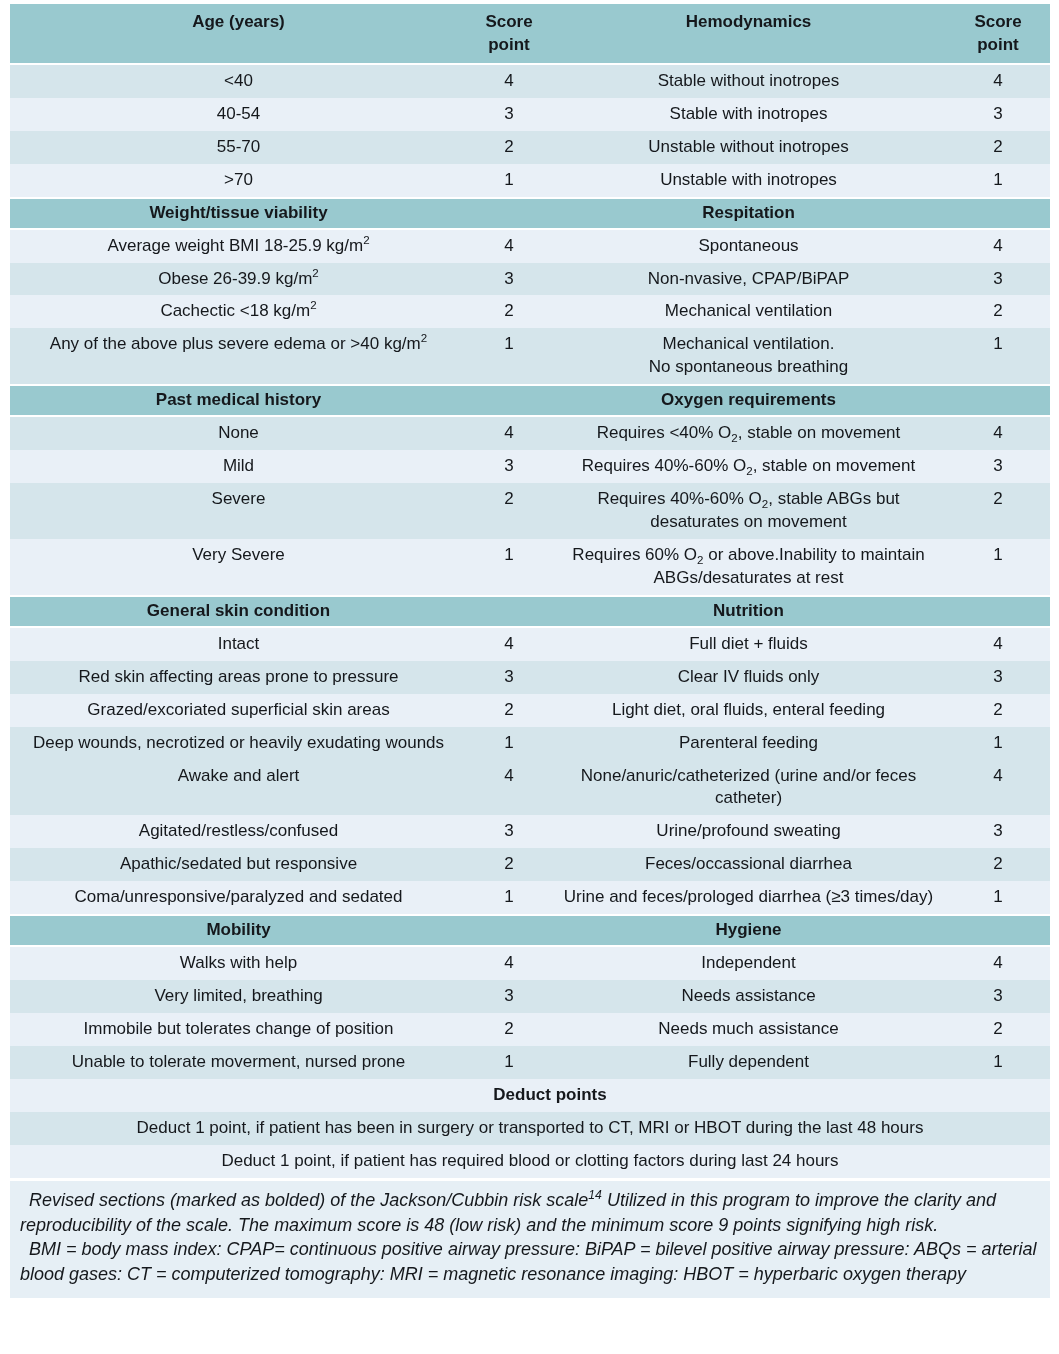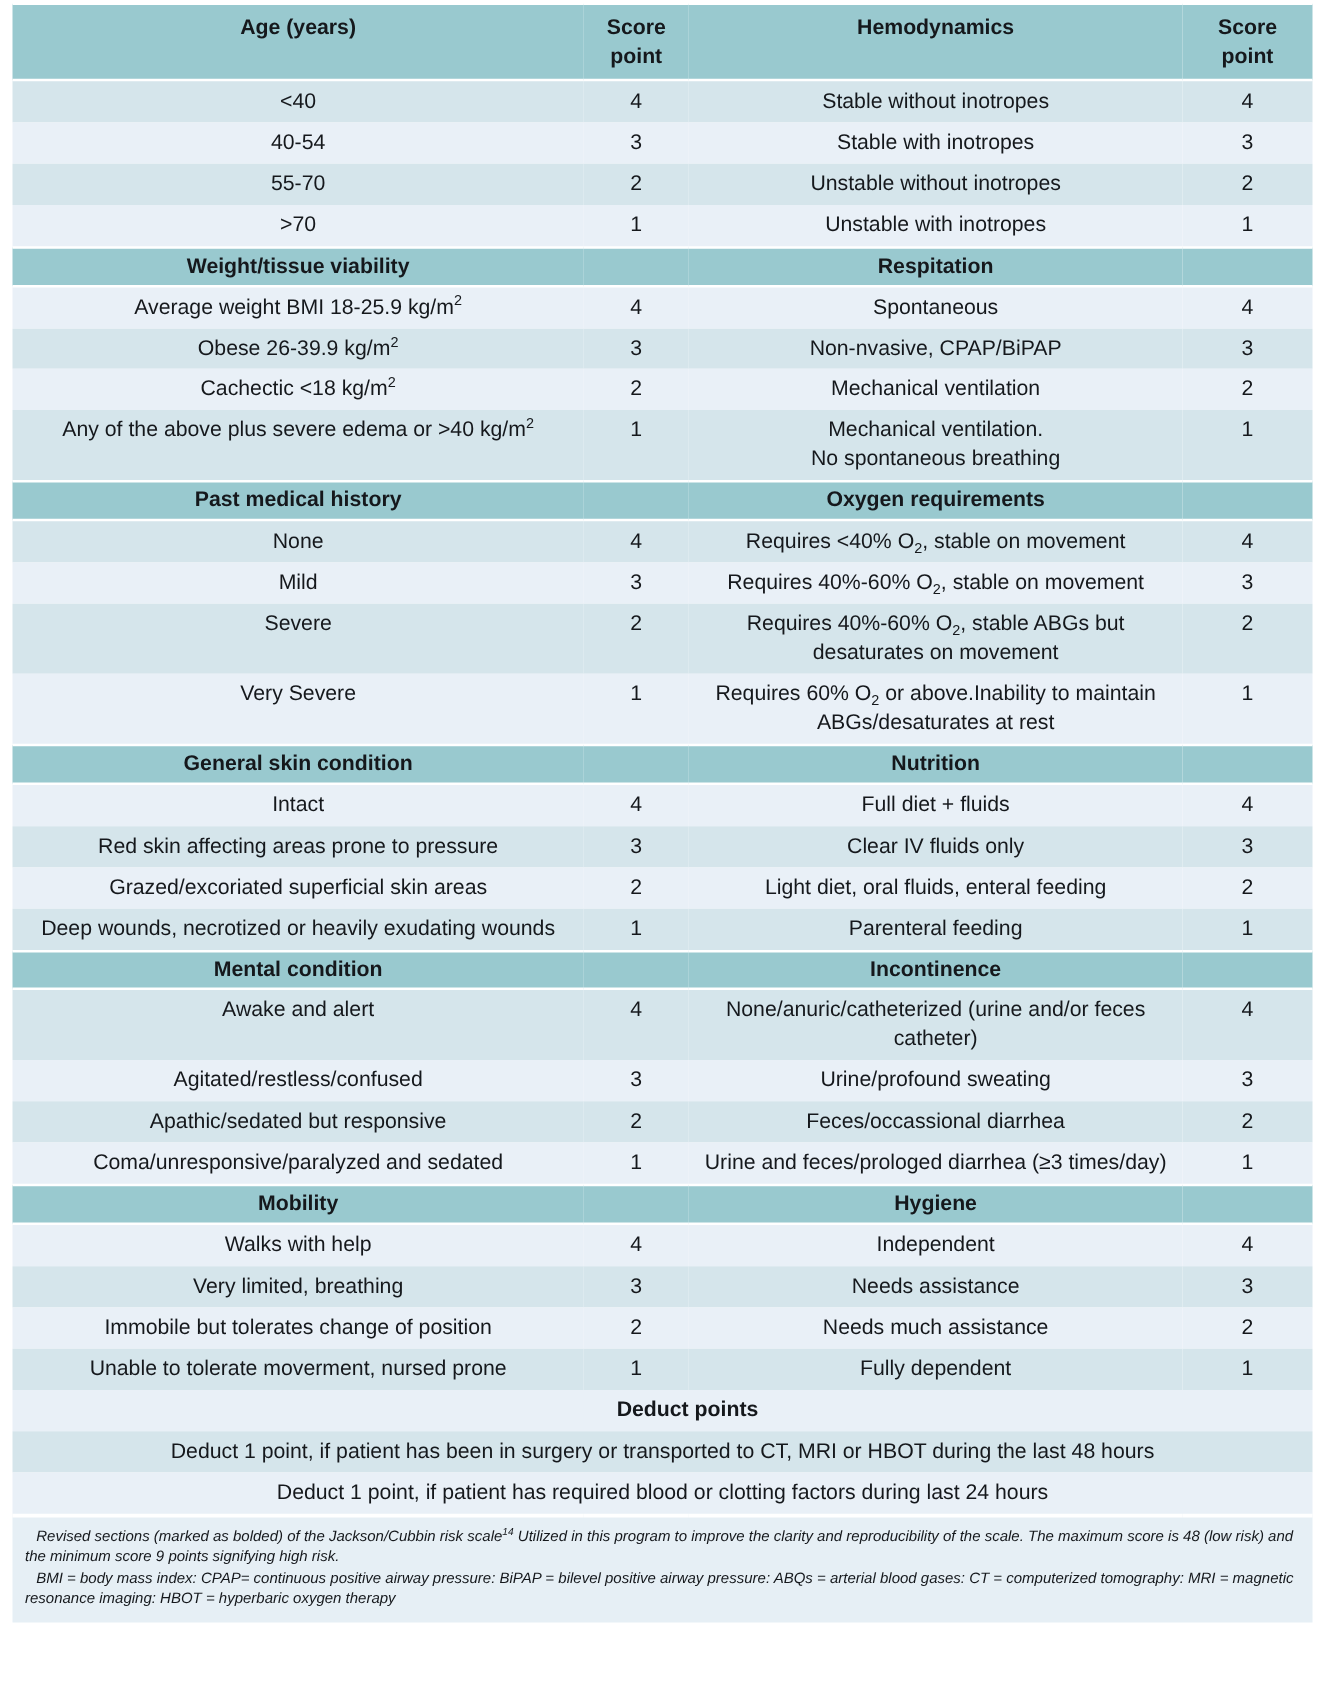--- a/index.html
+++ b/index.html
@@ -8,21 +8,21 @@
   html,body{margin:0;padding:0;background:#ffffff;}
   body{width:1059px;font-family:"Liberation Sans",sans-serif;color:var(--text);}
   .wrap{padding:2px 9px 8px 10px;}
   table{border-collapse:collapse;width:1040px;table-layout:fixed;font-size:17px;}
   td{text-align:center;vertical-align:top;padding:5px 4px;line-height:1.35;word-wrap:break-word;}
   tr.dark td{background:var(--dark);}
   tr.light td{background:var(--light);}
   tr.sec td{background:var(--teal);font-weight:bold;border-top:2px solid #fff;border-bottom:2px solid #fff;padding:3px 8px;}
   tr.main td{padding:7px 4px 6px;}
   tr.deduct-title td{font-weight:bold;background:var(--light);padding-left:44px;}
-  tr.footnote td{background:var(--fnbg);font-style:italic;font-size:12px;text-align:left;padding:7px 12px 11px 10px;border-top:3px solid #fff;}
+  tr.footnote td{background:var(--fnbg);font-style:italic;font-size:18px;text-align:left;padding:7px 12px 11px 10px;border-top:3px solid #fff;}
   tr.footnote p{margin:0;text-indent:9px;line-height:1.38;}
   .b{font-weight:normal;}
   sup,sub{font-size:68%;line-height:0;}
 </style>
 </head>
 <body>
 
 <div class="wrap">
   <table>
     <colgroup>
@@ -145,26 +145,20 @@
           <td>2</td>
           <td><span>Light diet, oral fluids, enteral feeding</span></td>
           <td>2</td>
         </tr>
         <tr class="dark">
           <td><span>Deep wounds, necrotized or heavily exudating wounds</span></td>
           <td>1</td>
           <td><span>Parenteral feeding</span></td>
           <td>1</td>
         </tr>
-        <tr class="sec">
-          <td>Mental condition</td>
-          <td></td>
-          <td>Incontinence</td>
-          <td></td>
-        </tr>
         <tr class="dark">
           <td><span>Awake and alert</span></td>
           <td>4</td>
           <td><span>None/anuric/catheterized (urine </span><span class="b">and/or feces catheter)</span></td>
           <td>4</td>
         </tr>
         <tr class="light">
           <td><span>Agitated/restless/confused</span></td>
           <td>3</td>
           <td><span>Urine/profound sweating</span></td>

